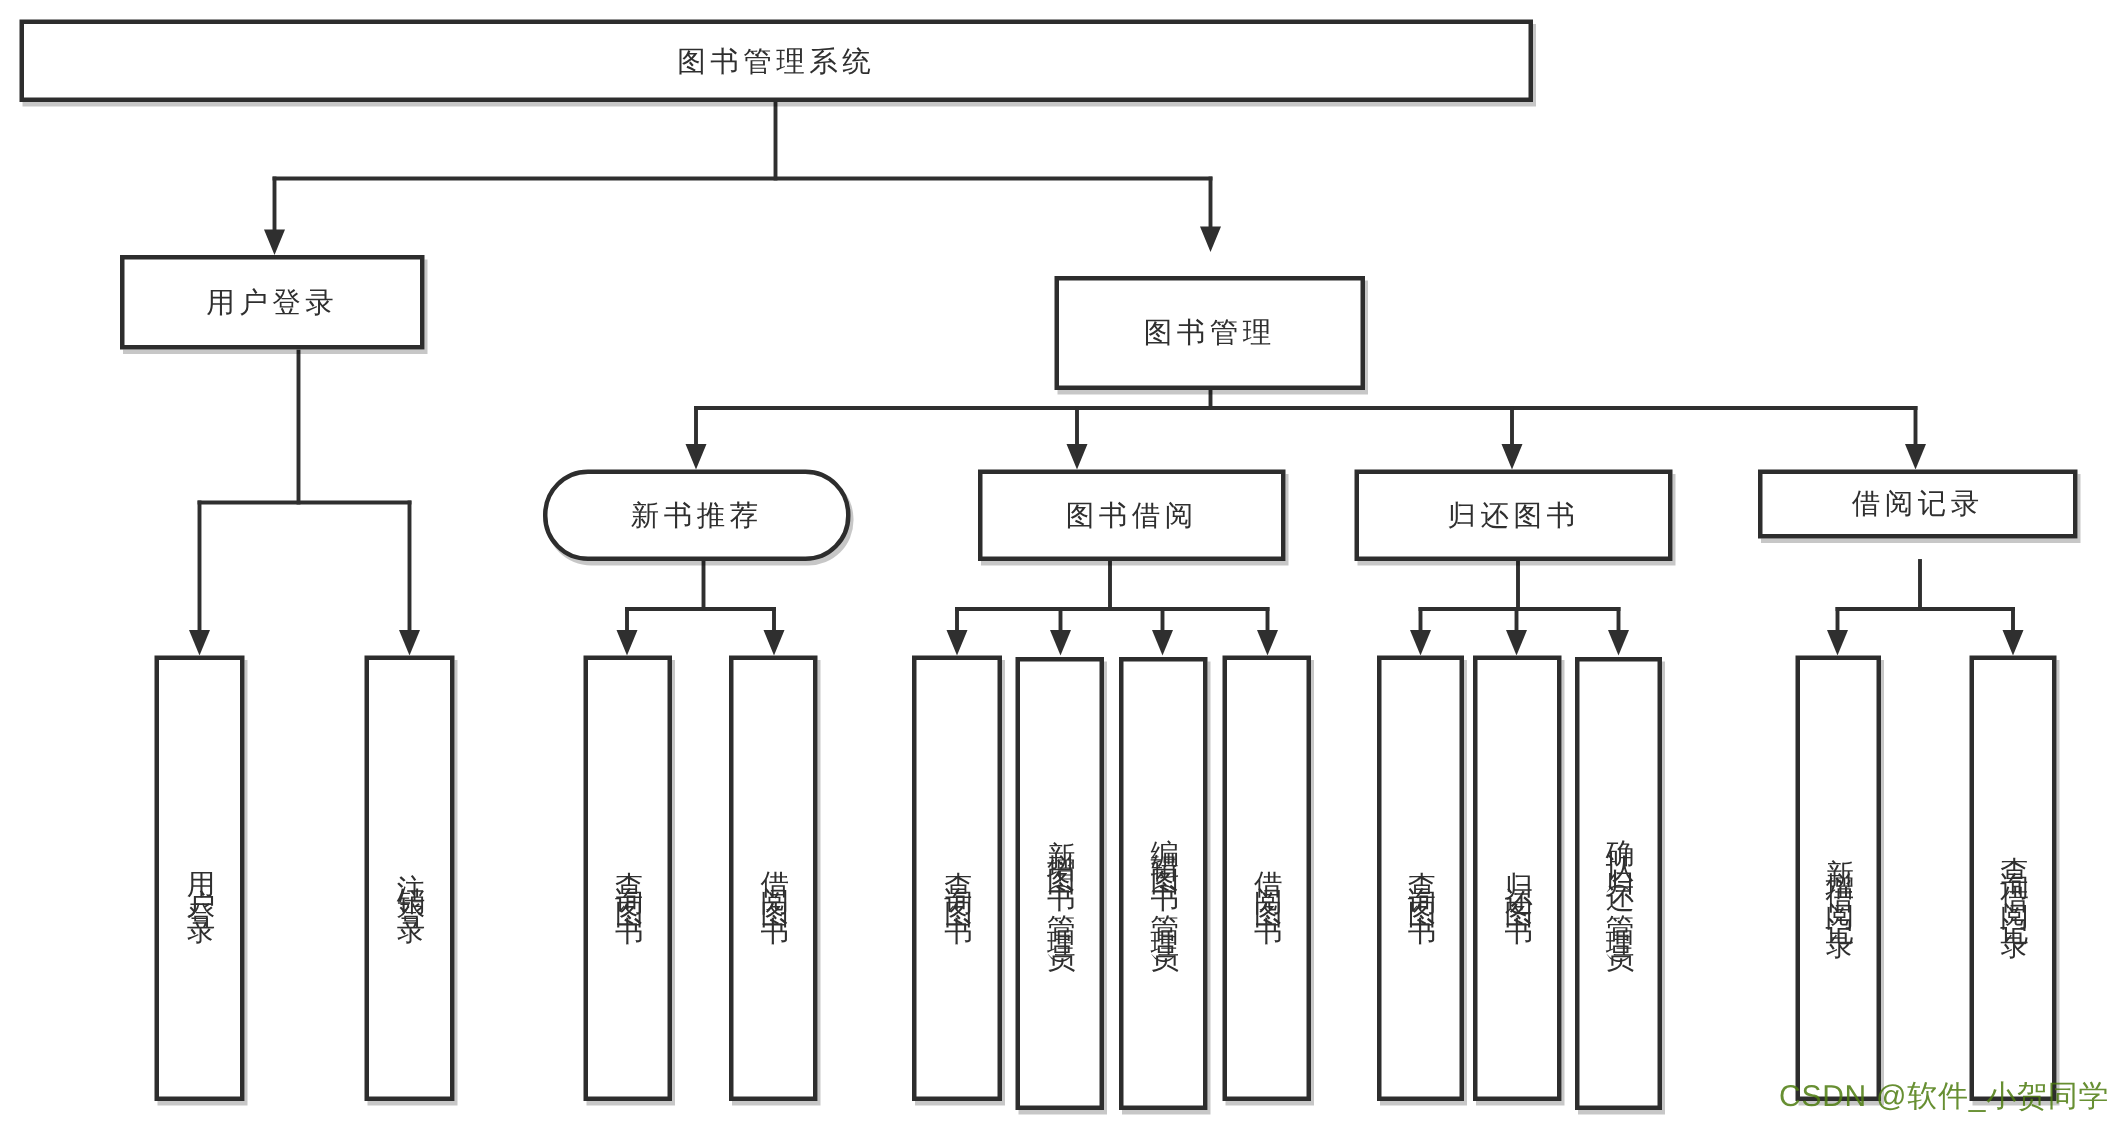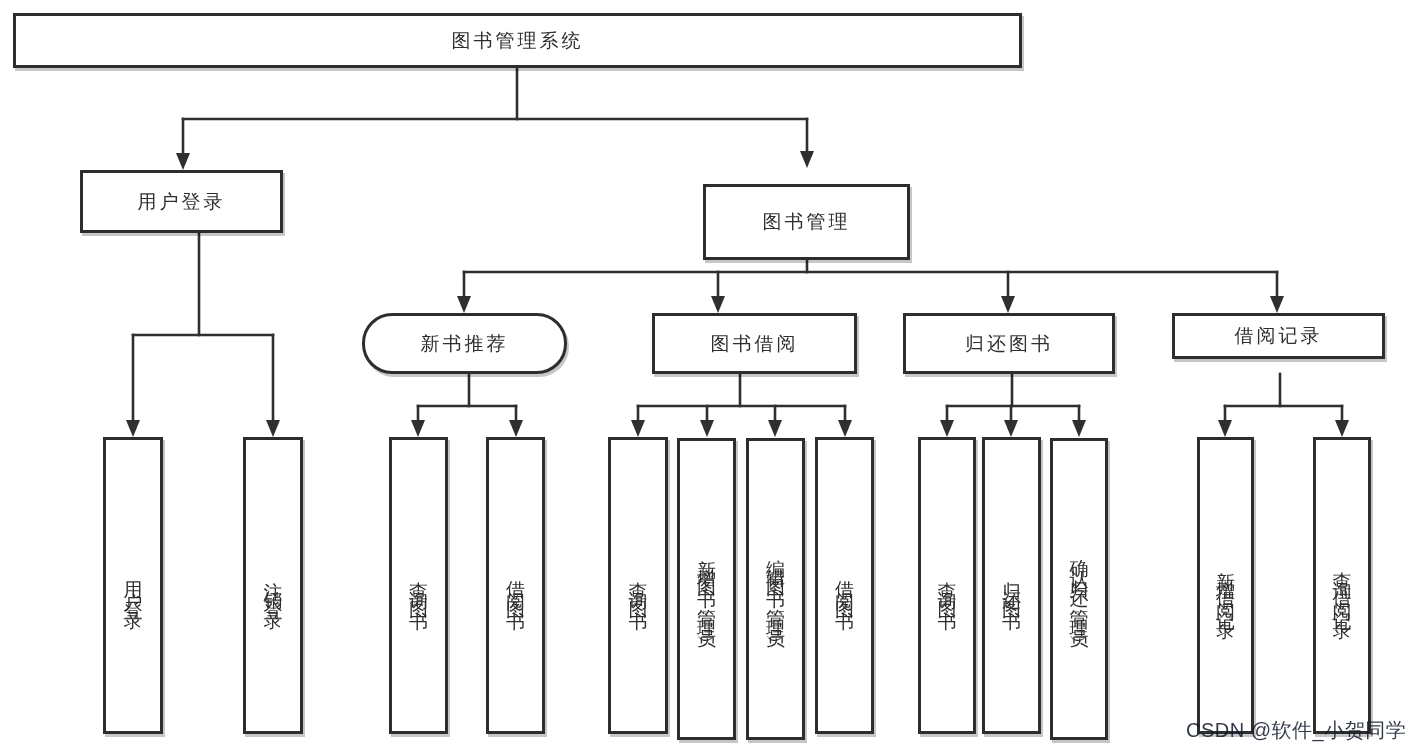--- a/index.html
+++ b/index.html
@@ -34,21 +34,21 @@
     text-orientation: mixed;
     font-size: 19px;
     letter-spacing: 10px;
     line-height: 1.15;
   }
   .watermark {
     position: absolute;
     left: 1186px;
     top: 717px;
     font-size: 20px;
-    color: #0f172a;
+    color: #4d7c0f;
     opacity: 0.85;
     letter-spacing: 0.5px;
     white-space: nowrap;
     z-index: 5;
   }
 </style>
 </head>
 <body>
 
 <div class="stage">

